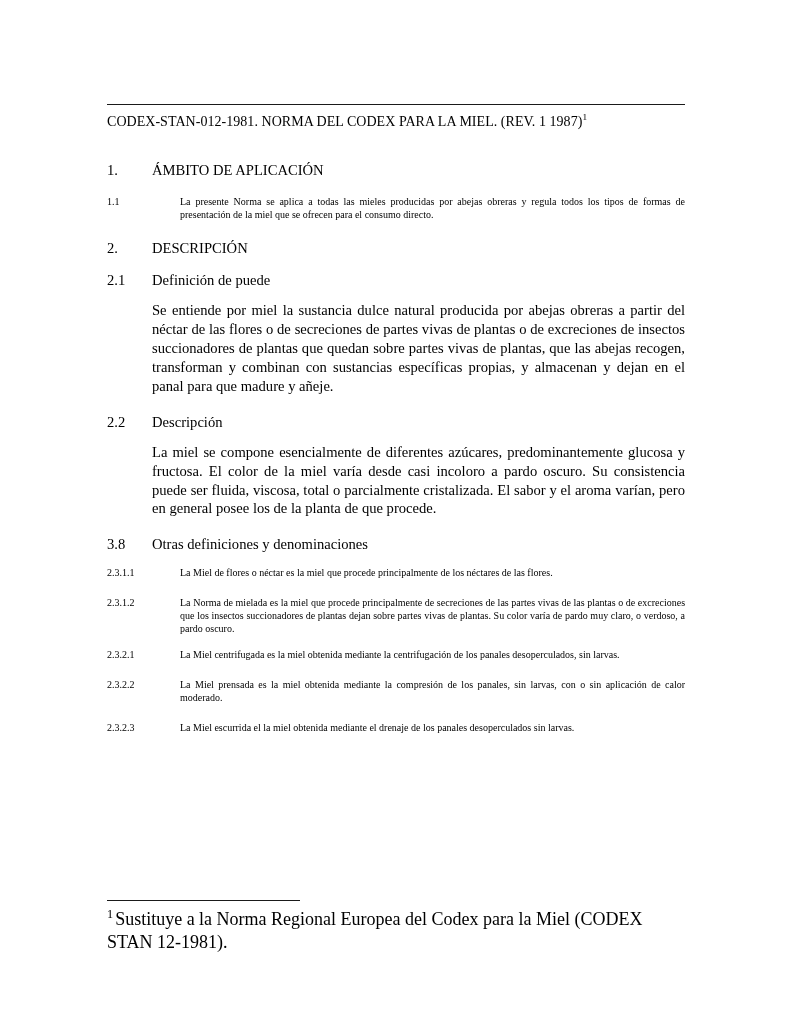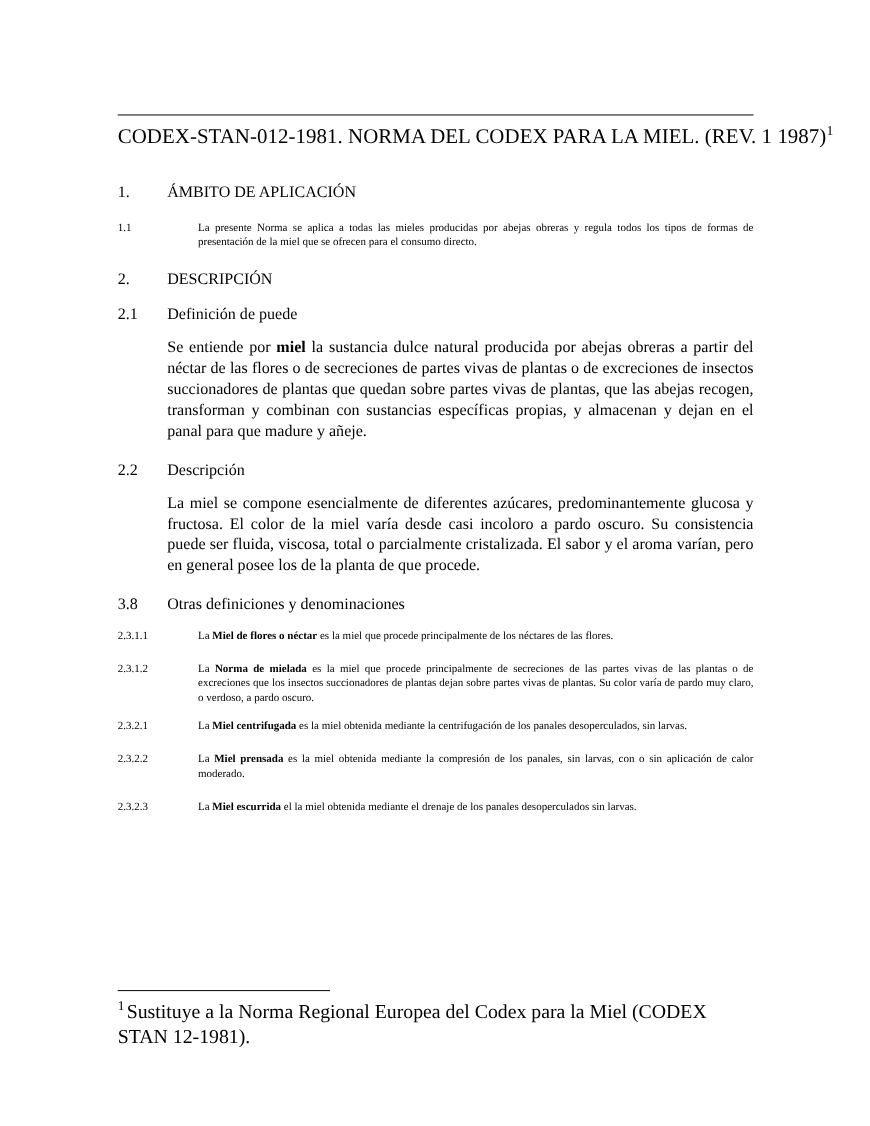--- a/index.html
+++ b/index.html
@@ -26,21 +26,21 @@
     top: 104px;
     width: 578px;
   }
   .header-rule {
     width: 578px;
     height: 0;
     border-top: 1.1px solid #1a1a1a;
     margin: 0 0 9px 0;
   }
   .doc-title {
-    font-size: 19px;
+    font-size: 14px;
     line-height: 1.18;
     letter-spacing: 0.04px;
     margin: 0 0 16px 0;
     white-space: nowrap;
   }
   .doc-title sup {
     font-size: 0.66em;
     vertical-align: super;
     line-height: 0;
   }
@@ -86,21 +86,21 @@
 
   
   .para {
     font-size: 14.6px;
     line-height: 1.295;
     text-align: justify;
     margin-left: 45px;
   }
   .para.near { margin-top: 11px; }
 
-  b, strong { font-weight: bold; }
+  b, strong { font-weight: normal; }
 
   
   .footnote-zone {
     position: absolute;
     left: 107px;
     top: 900px;
     width: 578px;
   }
   .footnote-rule {
     width: 193px;

